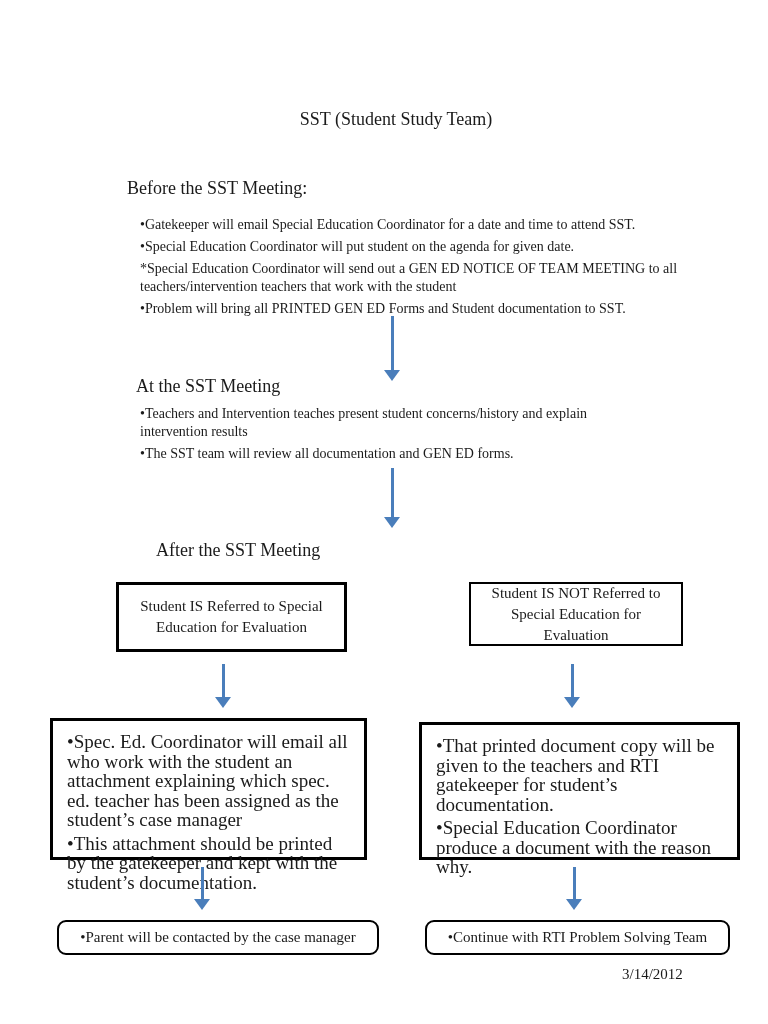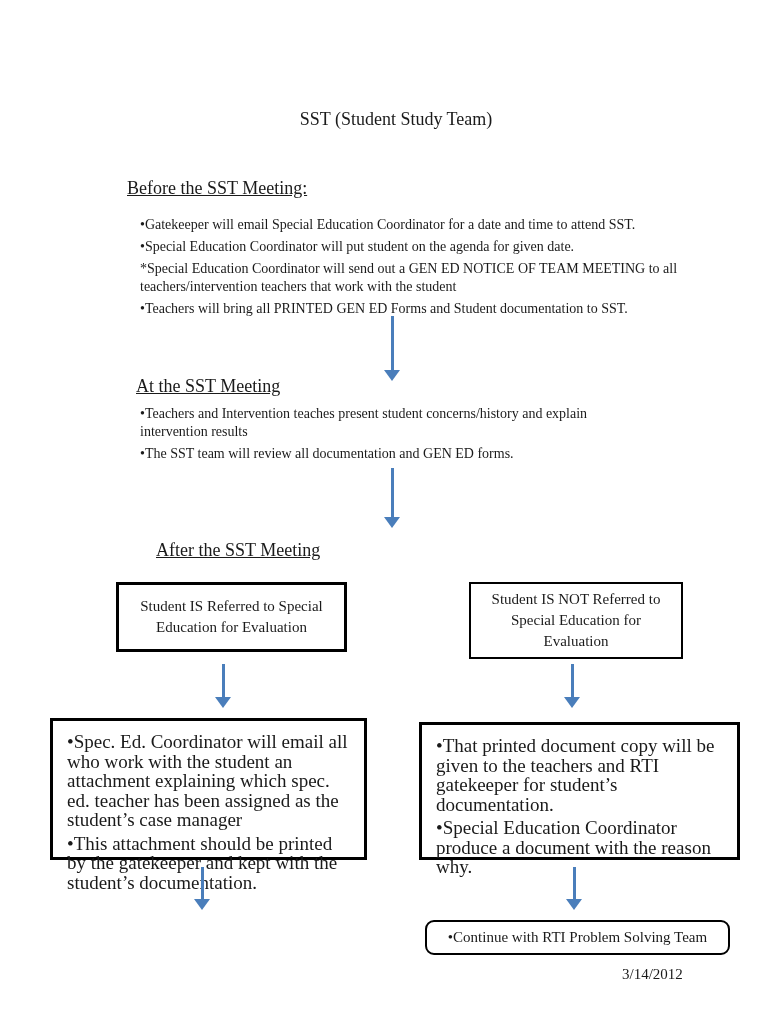--- a/index.html
+++ b/index.html
@@ -17,36 +17,36 @@
     font-family:"Liberation Serif","DejaVu Serif",serif;
     color:var(--text-color);
     overflow:hidden;
     margin:0 auto;
   }
   .doc-title{
     position:absolute;left:0;top:92px;width:768px;
     text-align:center;font-size:18px;line-height:22px;
   }
   .section-heading{
-    position:absolute;font-size:18px;line-height:22px;font-weight:normal;text-decoration:underline;
+    position:absolute;font-size:18px;line-height:22px;font-weight:normal;
   }
   .h-before{left:115px;top:165px;}
   .h-at{left:124px;top:363px;}
   .h-after{left:144px;top:527px;}
   .bullets{position:absolute;font-size:14px;line-height:18px;}
   .bullets-before{left:124px;top:200px;width:566px;}
   .bullets-at{left:124px;top:389px;width:515px;}
   .flow-box{
     position:absolute;border:3px solid var(--border-color);
     background:var(--bg-color);
     display:flex;align-items:center;justify-content:center;
     text-align:center;font-size:15px;line-height:21px;
   }
   .box-referred{left:104px;top:570px;width:231px;height:70px;padding:0 14px;}
-  .box-not-referred{left:457px;top:570px;width:214px;height:77px;border-width:2px;padding:2px 10px;}
+  .box-not-referred{left:457px;top:570px;width:214px;height:64px;border-width:2px;padding:2px 10px;}
   .detail-box{
     position:absolute;border:3px solid var(--border-color);
     background:var(--bg-color);
     font-size:19px;line-height:19.5px;text-align:left;
     padding:7px 10px;
   }
   .box-referred-detail{left:38px;top:706px;width:317px;height:142px;}
   .box-not-referred-detail{left:407px;top:710px;width:321px;height:138px;}
   .outcome-box{
     position:absolute;border:2.5px solid var(--border-color);border-radius:9px;
@@ -77,21 +77,21 @@
   <div class="doc-title">
     <div>SST (Student Study Team)</div>
   </div>
 
   <div class="section-heading h-before">Before the SST Meeting:</div>
 
   <div class="bullets bullets-before">
     <div>•Gatekeeper will email Special Education Coordinator for a date and time to attend SST.</div>
     <div>•Special Education Coordinator will put student on the agenda for given date.</div>
     <div>*Special Education Coordinator will send out a GEN ED NOTICE OF TEAM MEETING to all teachers/intervention teachers that work with the student</div>
-    <div>•Teachers will bring all PRINTED GEN ED Forms and Student documentation to SST.</div>
+    <div>•Problem will bring all PRINTED GEN ED Forms and Student documentation to SST.</div>
   </div>
 
   <div class="arrow" style="left:368px;top:300px;height:73px;">
     <div class="shaft"></div>
     <div class="head"></div>
   </div>
 
   <div class="section-heading h-at">At the SST Meeting</div>
 
   <div class="bullets bullets-at">
@@ -137,20 +137,23 @@
   <div class="arrow" style="left:178px;top:851px;height:51px;">
     <div class="shaft"></div>
     <div class="head"></div>
   </div>
 
   <div class="arrow" style="left:550px;top:851px;height:51px;">
     <div class="shaft"></div>
     <div class="head"></div>
   </div>
 
+  <div class="outcome-box box-outcome-left">
+    <span>•Parent will be contacted by the case manager</span>
+  </div>
 
   <div class="outcome-box box-outcome-right">
     <span>•Continue with RTI Problem Solving Team</span>
   </div>
 
   <div class="doc-date">3/14/2012</div>
 
 </div>
 
 </body></html>

